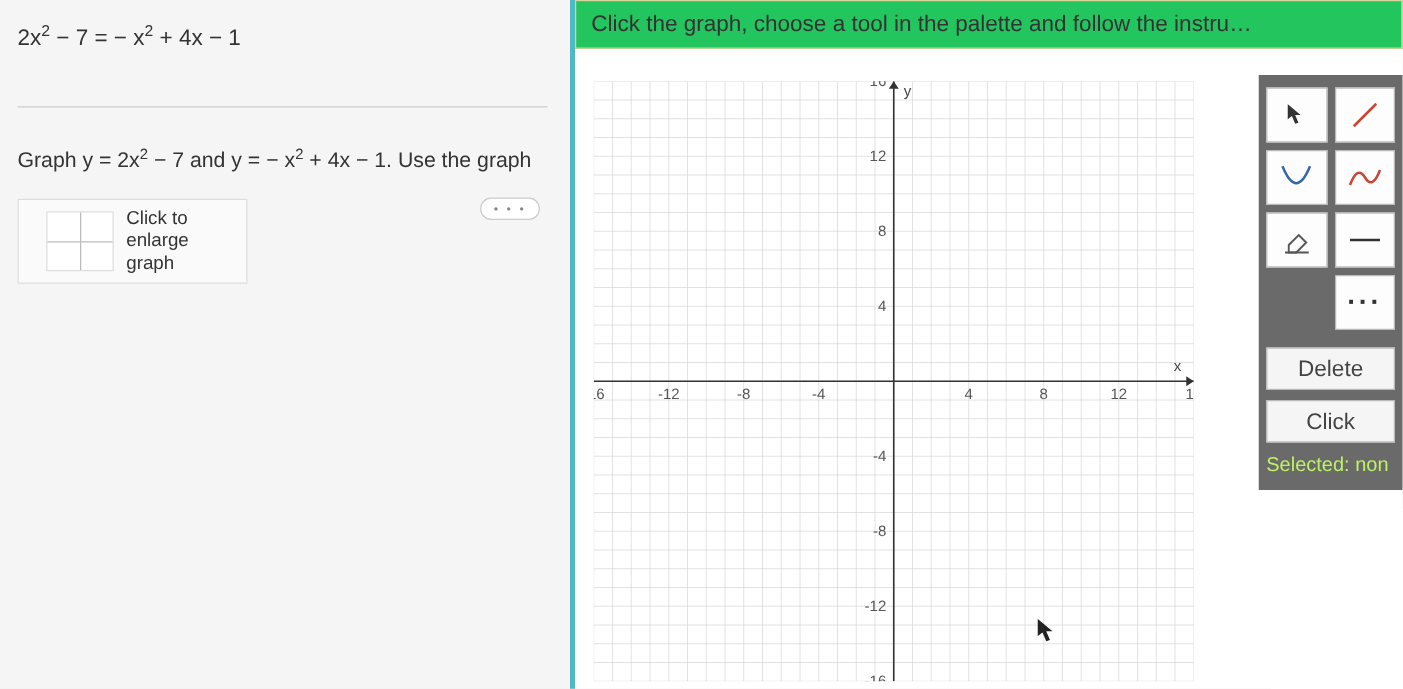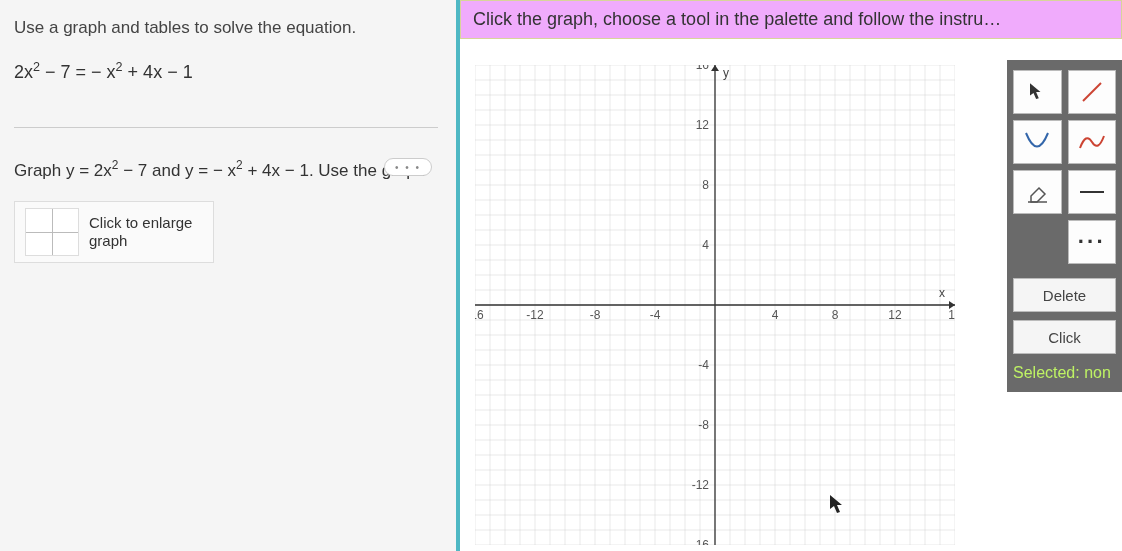--- a/index.html
+++ b/index.html
@@ -55,24 +55,24 @@
     font-size: 17px;
     color: #333;
     margin-top: 30px;
     margin-bottom: 20px;
     white-space: nowrap;
     overflow: hidden;
   }
   .enlarge-box {
     display: flex;
     align-items: center;
-    width: 200px;
+    width: 184px;
     border: 1px solid #ddd;
     background: #fafafa;
-    padding: 6px 10px;
+    padding: 6px 22px;
     cursor: pointer;
   }
   .mini-graph {
     width: 54px;
     height: 48px;
     background: #fff;
     border: 1px solid #ddd;
     margin-right: 10px;
     position: relative;
     flex-shrink: 0;
@@ -90,21 +90,21 @@
     line-height: 1.2;
   }
   sup { font-size: 0.7em; vertical-align: super; }
 
   .right-panel {
     flex: 1;
     position: relative;
     background: #fff;
   }
   .hint-banner {
-    background: #f0abfc;
+    background: #22c55e;
     border: 1px solid #d8d49a;
     padding: 8px 12px;
     font-size: 18px;
     color: #333;
     white-space: nowrap;
     overflow: hidden;
   }
   .graph-area {
     position: absolute;
     left: 15px;
@@ -156,36 +156,35 @@
     margin-top: 14px;
     display: flex;
     flex-direction: column;
     gap: 8px;
   }
   .action-btn {
     background: #f5f5f5;
     border: 1px solid #bbb;
     height: 34px;
     cursor: pointer;
-    font-size: 15px;
+    font-size: 18px;
     color: #444;
   }
   .status-text {
     margin-top: 10px;
     color: #bef264;
     font-size: 16px;
     white-space: nowrap;
     overflow: hidden;
   }
 </style>
 </head>
 <body>
 
 <div class="left-panel">
-  <div class="problem-title">Use a graph and tables to solve the equation.</div>
   <div class="equation">
     2x<sup>2</sup> − 7 = − x<sup>2</sup> + 4x − 1
   </div>
   <hr class="divider">
   <button class="ellipsis-btn">• • •</button>
 
   <div class="instruction2">
     Graph y = 2x<sup>2</sup> − 7 and y = − x<sup>2</sup> + 4x − 1. Use the graph
   </div>
 

